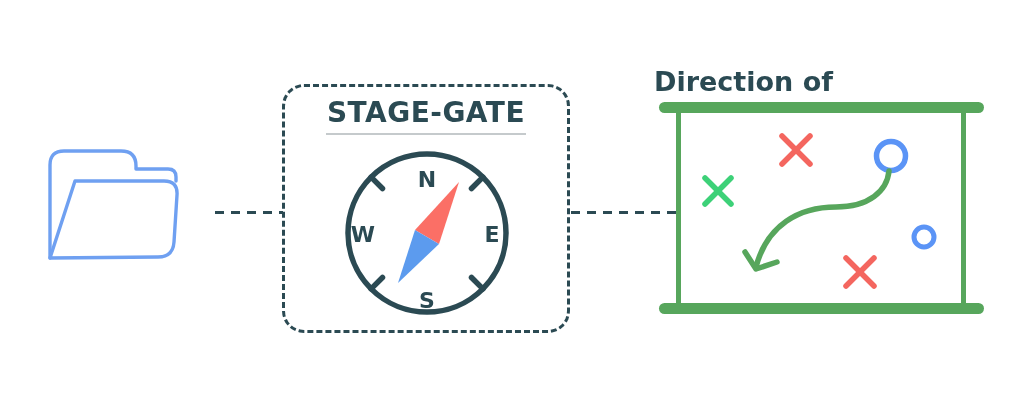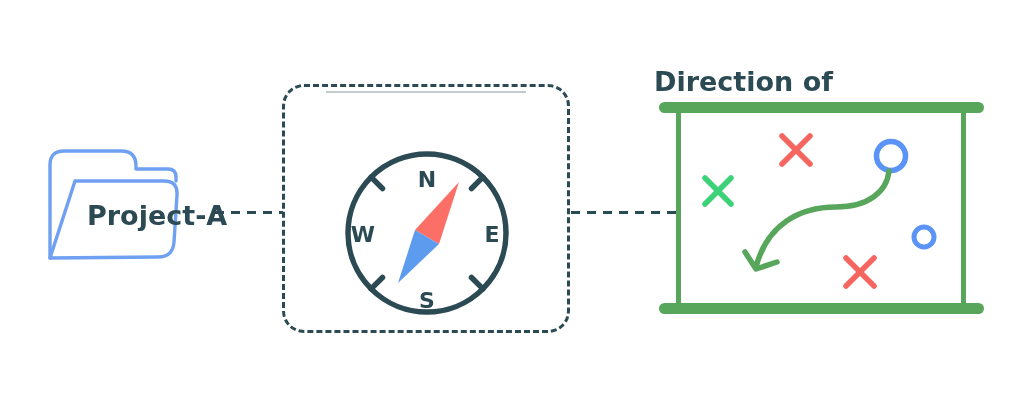--- a/index.html
+++ b/index.html
@@ -51,25 +51,25 @@
 <body>
 
 <div class="canvas">
 
   <svg class="folder-svg" width="140" height="118" viewBox="0 0 140 118">
     <g fill="none" stroke="#6FA0F1" stroke-width="3.4" stroke-linecap="round" stroke-linejoin="round">
       <path d="M 5 112 L 5 19 Q 5 5 19 5 L 76 5 Q 91 5 91 20 L 91 23 L 123 23 Q 131 23 131 31 L 131 35"></path>
       <path fill="#ffffff" d="M 30 35 L 119 35 Q 133 35 132 49 L 129 96 Q 128 111 113 111 L 5 112 Z"></path>
     </g>
   </svg>
-  <div class="project-label">Project-A</div>
 
   <div class="dash-line connector-left"></div>
 
   <div class="sg-box">
+    <div class="sg-title">STAGE-GATE</div>
     <div class="sg-underline"></div>
 
     <svg class="compass-svg" width="172" height="172" viewBox="0 0 172 172">
       <circle cx="86" cy="86" r="79" fill="none" stroke="#2B4A53" stroke-width="5.5"></circle>
       <g stroke="#2B4A53" stroke-width="5.5" stroke-linecap="round">
         <line x1="141.9" y1="30.1" x2="130.5" y2="41.5"></line>
         <line x1="30.1" y1="30.1" x2="41.5" y2="41.5"></line>
         <line x1="30.1" y1="141.9" x2="41.5" y2="130.5"></line>
         <line x1="141.9" y1="141.9" x2="130.5" y2="130.5"></line>
       </g>

